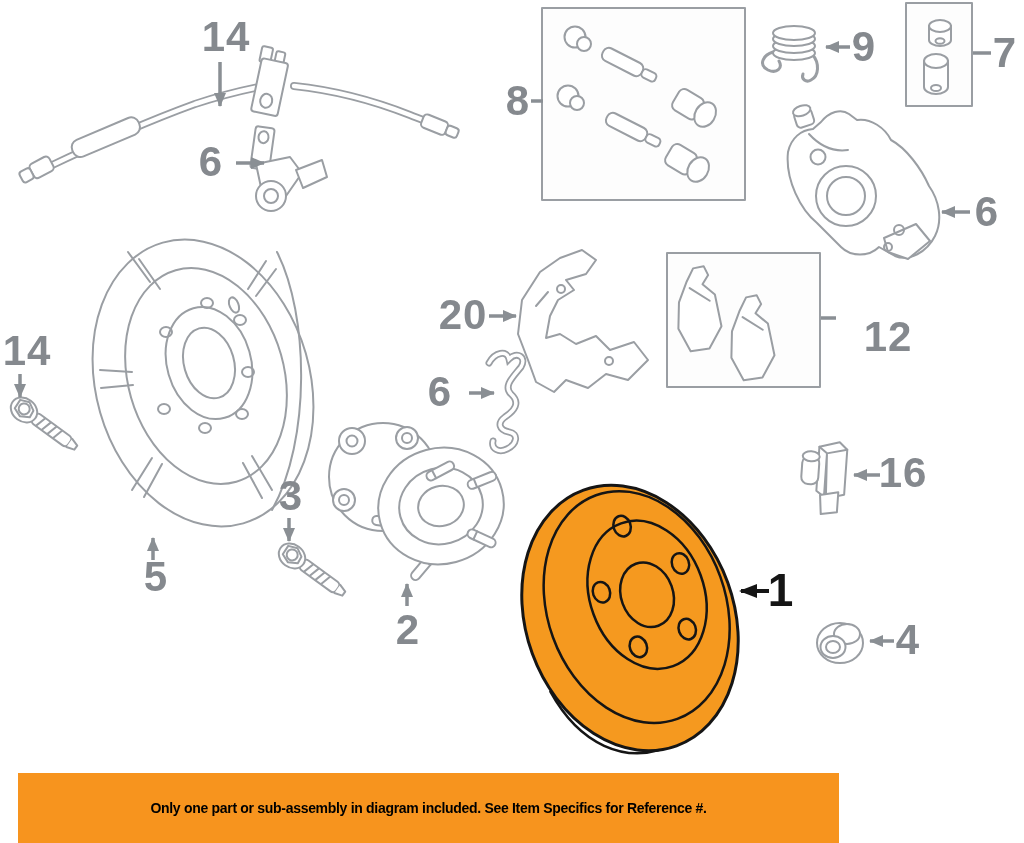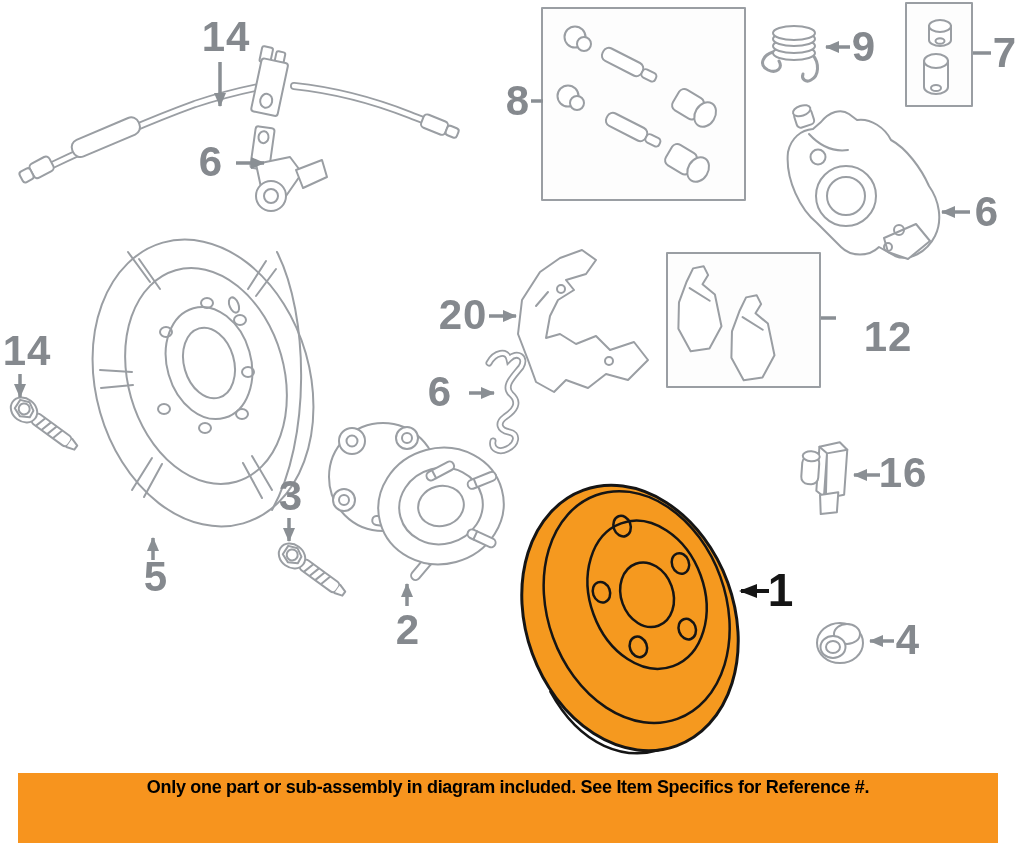--- a/index.html
+++ b/index.html
@@ -17,24 +17,24 @@
   .wirein{stroke:#ffffff;fill:none;stroke-width:3.5;stroke-linecap:round;}
   .arrow{stroke:#8a8f94;stroke-width:3.5;}
   .arrowb{stroke:var(--outline,#151515);stroke-width:4;}
   .hl{fill:var(--highlight,#f5991f);stroke:var(--outline,#151515);stroke-width:3;stroke-linejoin:round;}
   .hlln{fill:none;stroke:var(--outline,#151515);stroke-width:2.5;stroke-linejoin:round;stroke-linecap:round;}
   
   .plabel{position:absolute;transform:translate(-50%,-50%);font-size:42px;font-weight:700;
           color:var(--label,#85898e);letter-spacing:1px;white-space:nowrap;text-align:right;}
   .plabel.dark{color:var(--outline,#151515);font-size:46px;}
   
-  .banner{position:absolute;left:18px;top:773px;width:980px;height:70px;
+  .banner{position:absolute;left:18px;top:773px;width:821px;height:70px;
           background:var(--banner-bg,#f7941e);color:var(--banner-text,#000);
-          display:flex;flex-direction:row;justify-content:center;text-align:center;
-          font-weight:bold;font-size:18px;line-height:29px;letter-spacing:-0.3px;white-space:nowrap;}
+          display:flex;flex-direction:column;justify-content:center;text-align:center;
+          font-weight:bold;font-size:14px;line-height:29px;letter-spacing:-0.3px;white-space:nowrap;}
 </style>
 </head>
 <body>
 
 <div class="stage" style="--bg: #ffffff; --line: #9a9ea3; --label: #85898e; --highlight: #f5991f; --outline: #151515; --banner-bg: #f7941e; --banner-text: #000000;">
 
 <svg class="art" width="1024" height="773" viewBox="0 0 1024 773">
   <defs>
     <marker id="ah" markerUnits="userSpaceOnUse" markerWidth="18" markerHeight="16" refX="14" refY="7" orient="auto">
       <path d="M1,1 L15,7 L1,13 Z" fill="#8a8f94"></path>

